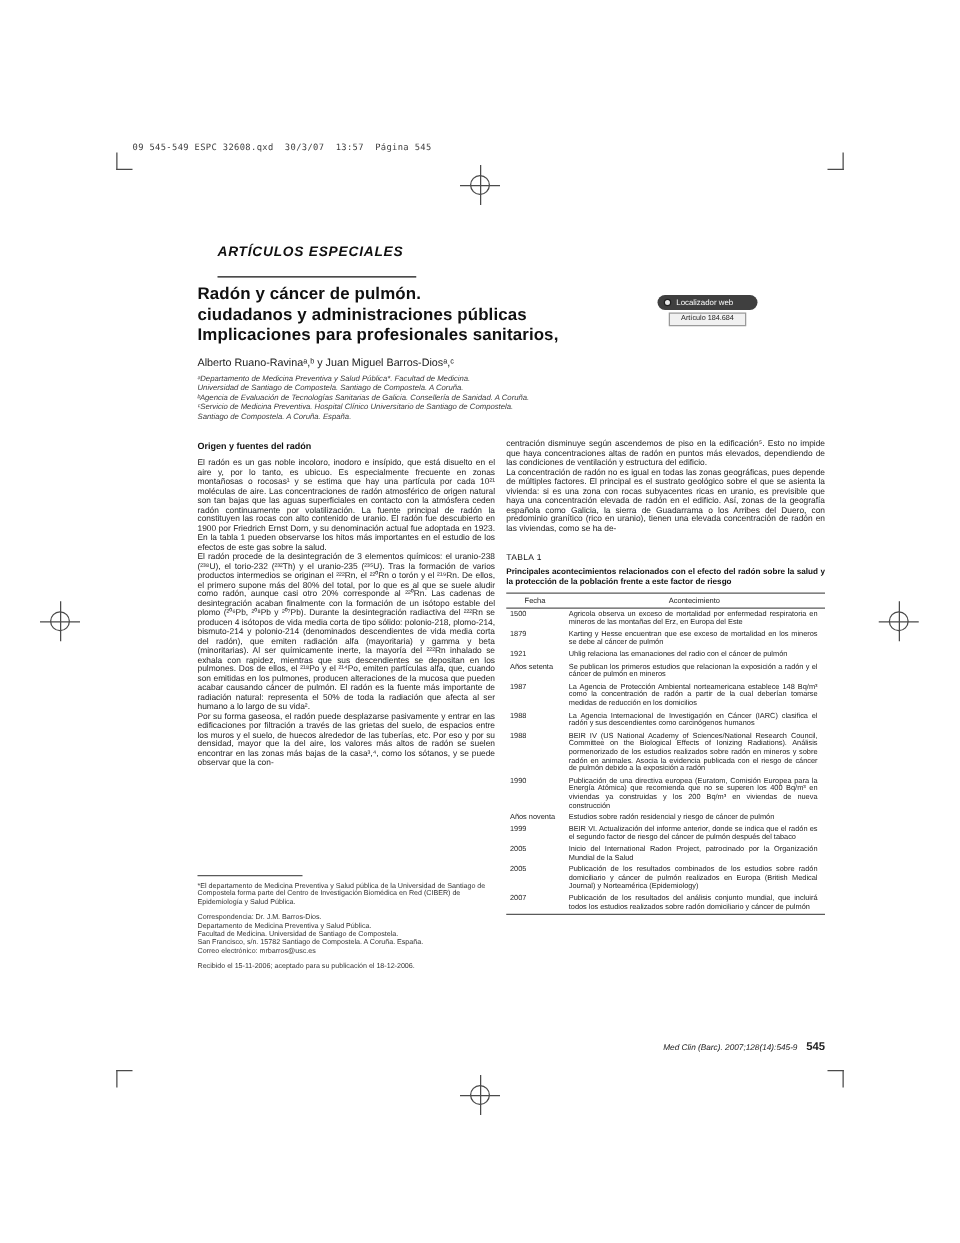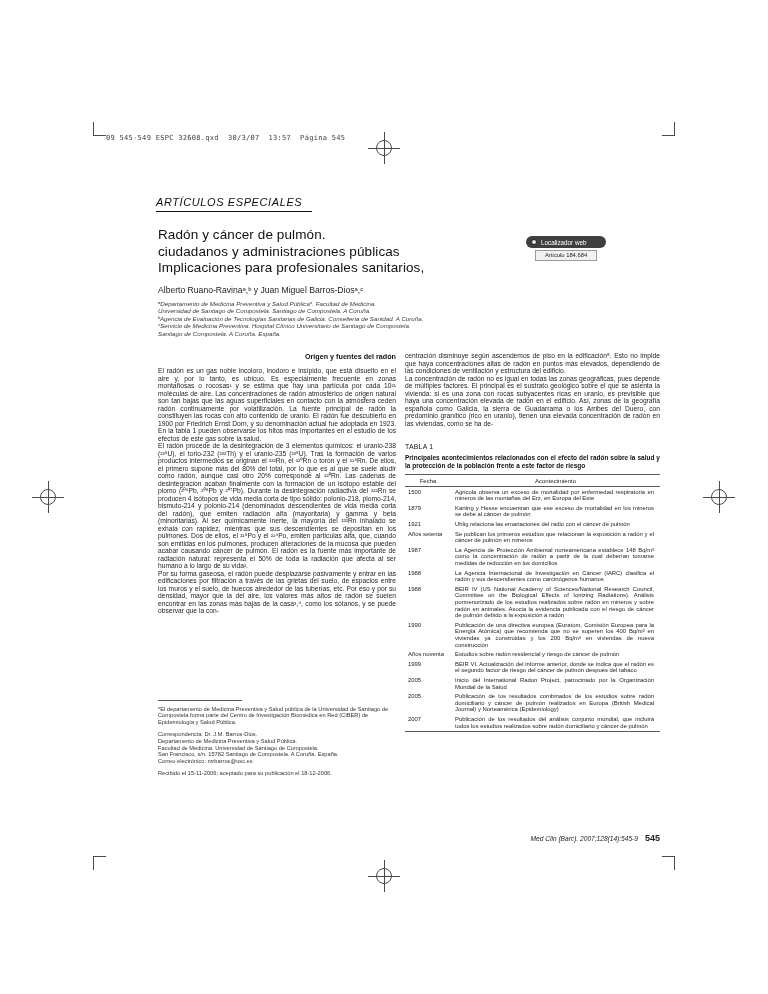--- a/index.html
+++ b/index.html
@@ -1,52 +1,52 @@
 <!DOCTYPE html>
 <html><head>
 <meta charset="utf-8">
 <style>
   * { margin:0; padding:0; box-sizing:border-box; }
   html,body { width:768px; height:994px; }
   body { background:#ffffff; position:relative; font-family:"Liberation Sans", sans-serif; color:#1b1b1b; overflow:hidden; }
 
   
-  .slug { position:absolute; left:106px; top:134px; font-family:"DejaVu Sans Mono", monospace; font-size:7px; color:#3c3c3c; letter-spacing:0.3px; white-space:pre; }
+  .slug { position:absolute; left:106px; top:114px; font-family:"DejaVu Sans Mono", monospace; font-size:7px; color:#3c3c3c; letter-spacing:0.3px; white-space:pre; }
   .crop { position:absolute; width:13px; height:14px; }
   .crop.tl { left:93px;  top:122px; border-left:1px solid #4a4a4a; border-bottom:1px solid #4a4a4a; }
   .crop.tr { left:662px; top:122px; border-right:1px solid #4a4a4a; border-bottom:1px solid #4a4a4a; }
   .crop.bl { left:93px;  top:856px; border-left:1px solid #4a4a4a; border-top:1px solid #4a4a4a; }
   .crop.br { left:662px; top:856px; border-right:1px solid #4a4a4a; border-top:1px solid #4a4a4a; }
   .regmark { position:absolute; width:32px; height:32px; }
   .regmark .circle { position:absolute; left:8px; top:8px; width:16px; height:16px; border:1px solid #4a4a4a; border-radius:50%; }
   .regmark .h { position:absolute; left:0; top:15.5px; width:32px; height:1px; background:#4a4a4a; }
   .regmark .v { position:absolute; left:15.5px; top:0; width:1px; height:32px; background:#4a4a4a; }
   .regmark.top    { left:368px; top:132px; }
   .regmark.left   { left:32px;  top:481px; }
   .regmark.right  { left:703px; top:481px; }
   .regmark.bottom { left:368px; top:860px; }
 
   
-  .section-header { position:absolute; left:156px; top:196px; display:inline-block;
-    font-size:11px; font-weight:normal; font-style:italic; letter-spacing:0.6px;
-    color:#101010; border-bottom:1.6px solid #101010; padding:0 10px 3px 0; }
-  .title { position:absolute; left:158px; top:227px; width:360px; font-size:13.5px; font-weight:normal; line-height:16.5px; color:#101010; letter-spacing:0.1px; }
+  .section-header { position:absolute; left:174px; top:196px; display:inline-block;
+    font-size:11px; font-weight:bold; font-style:italic; letter-spacing:0.6px;
+    color:#101010; border-bottom:1.6px solid #101010; padding:0 10px 13px 0; }
+  .title { position:absolute; left:158px; top:227px; width:360px; font-size:13.5px; font-weight:bold; line-height:16.5px; color:#101010; letter-spacing:0.1px; }
 
   .locator { position:absolute; left:526px; top:236px; width:80px; }
   .locator-top { background:#3f3f3f; color:#ffffff; border-radius:8px; font-size:6.3px; padding:2.5px 6px 2.5px 5px; display:flex; align-items:center; gap:4px; }
   .locator-dot { width:6px; height:6px; border-radius:50%; background:#e8e8e8; border:1px solid #1e1e1e; flex:0 0 auto; }
   .locator-bottom { margin:1.5px auto 0; width:62px; border:0.8px solid #9a9a9a; background:#f1f1f1; font-size:5.8px; text-align:center; padding:1.5px 0; color:#222; }
 
   .authors { position:absolute; left:158px; top:285px; font-size:8.6px; color:#222; }
   .affiliations { position:absolute; left:158px; top:300px; font-size:6.2px; font-style:italic; line-height:7.4px; color:#3a3a3a; }
 
   
   .col-left  { position:absolute; left:158px; top:352px; width:238px; }
   .col-right { position:absolute; left:405px; top:352px; width:255px; }
-  .body-heading { font-size:7.2px; font-weight:bold; margin-bottom:6px; color:#111;text-align:right; }
+  .body-heading { font-size:7.2px; font-weight:bold; margin-bottom:6px; color:#111; }
   .para { font-size:6.7px; line-height:7.5px; text-align:justify; color:#232323; }
 
   
   .tabla-label { font-size:6.8px; letter-spacing:0.3px; margin:16px 0 4px; color:#111; }
   .tabla-title { font-size:6.5px; font-weight:bold; line-height:7.6px; margin-bottom:5px; color:#111; text-align:justify; }
   .etable { border-top:0.8px solid #5a5a5a; border-bottom:0.8px solid #5a5a5a; }
   .theader { display:grid; grid-template-columns:46px 1fr; border-bottom:0.8px solid #5a5a5a; padding:2.5px 0; font-size:6px; color:#222; }
   .theader .hc { text-align:center; }
   .trow { display:grid; grid-template-columns:46px 1fr; padding:1.5px 0; }
   .tc-fecha { font-size:5.9px; line-height:6.6px; padding-left:3px; color:#232323; }

